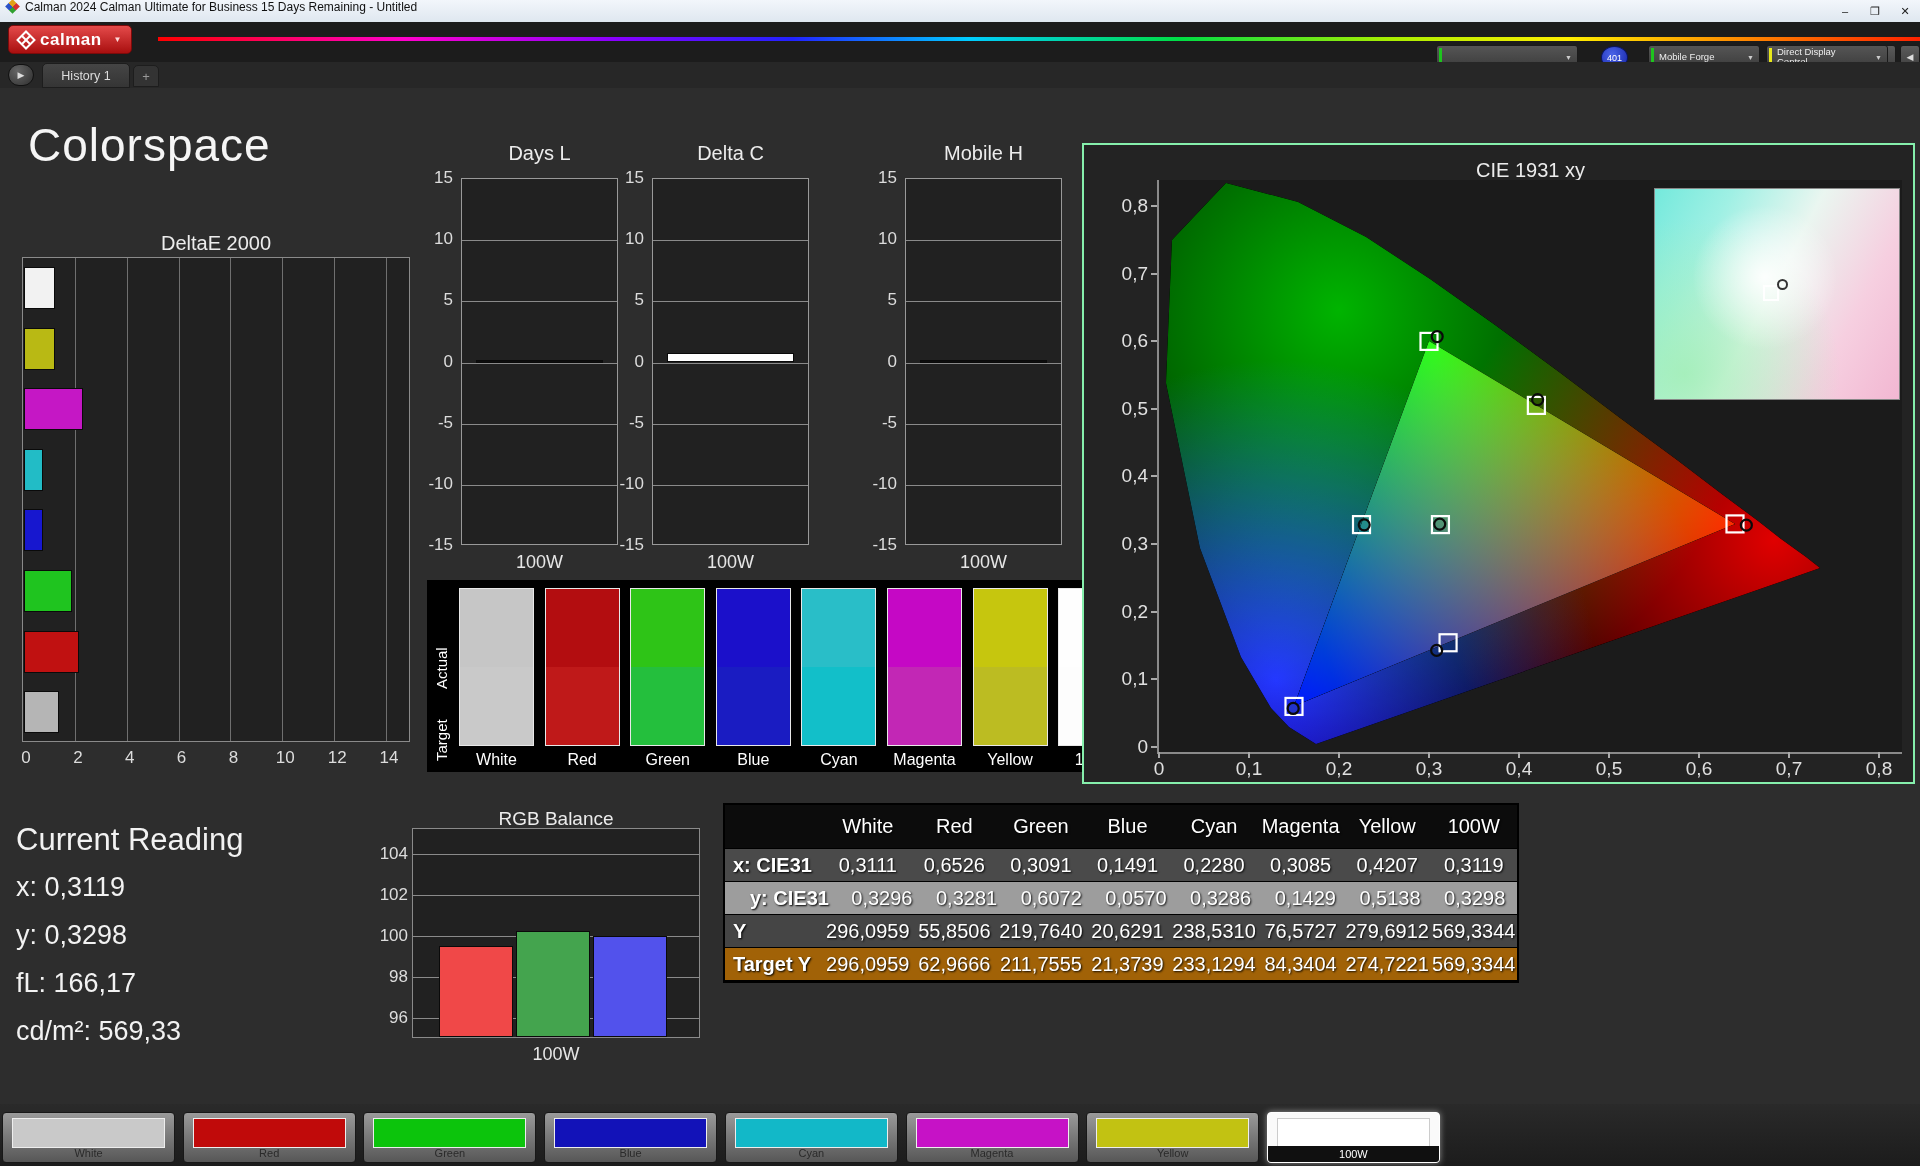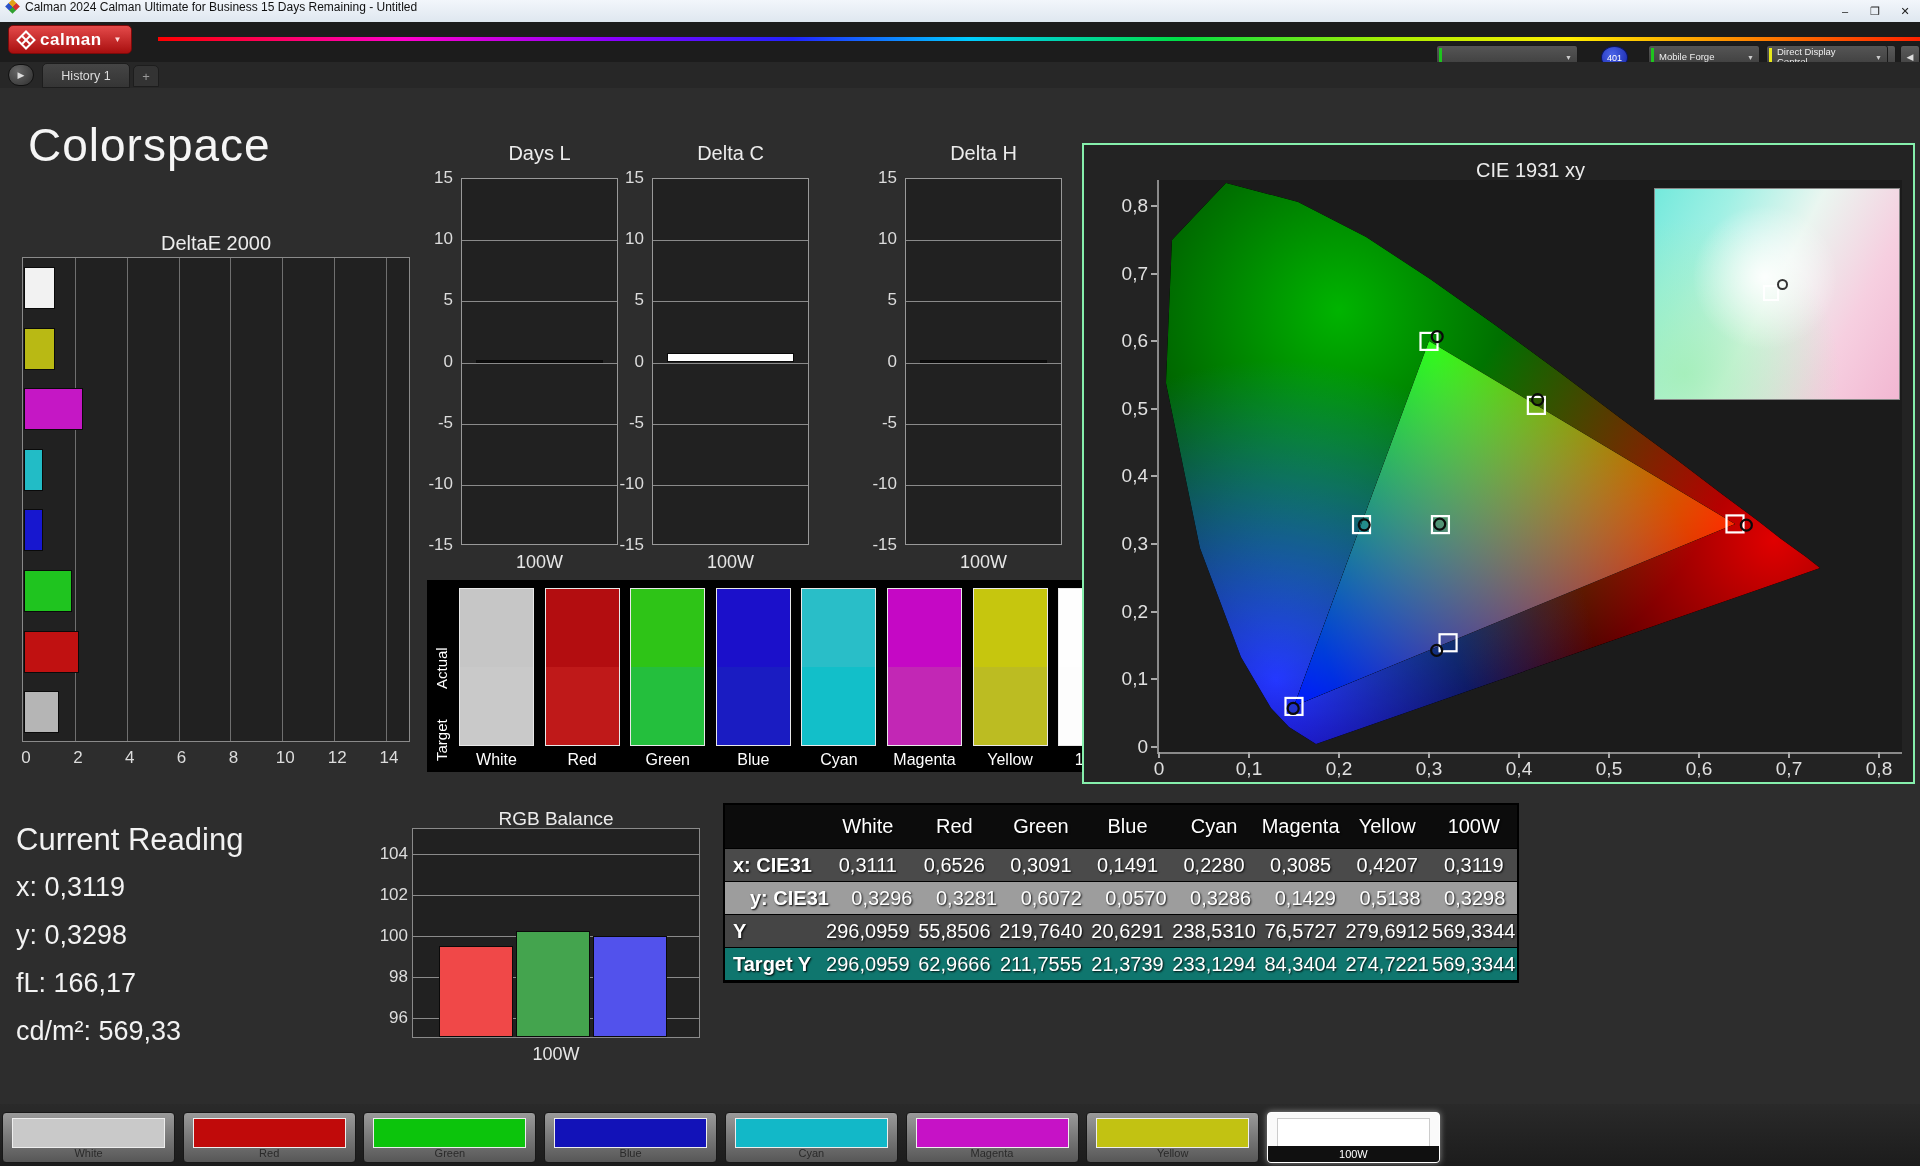--- a/index.html
+++ b/index.html
@@ -240,21 +240,21 @@
     <div class="xlabel">100W</div>
   <div class="axis-label" style="left: 2px; top: 28.05px;">15</div>
       <div class="axis-label" style="left: 2px; top: 89.2px;">10</div>
       <div class="axis-label" style="left: 2px; top: 150.35px;">5</div>
       <div class="axis-label" style="left: 2px; top: 211.5px;">0</div>
       <div class="axis-label" style="left: 2px; top: 272.65px;">-5</div>
       <div class="axis-label" style="left: 2px; top: 333.8px;">-10</div>
       <div class="axis-label" style="left: 2px; top: 394.95px;">-15</div>
     </div>
   <div class="dchart" style="left:865px">
-    <div class="chart-title">Delta H</div>
+    <div class="chart-title">Mobile H</div>
     <div class="plot">
         <div class="gridline-h" style="top: 61.2px; background: rgb(138, 138, 138);"></div>
         <div class="gridline-h" style="top: 122.35px; background: rgb(138, 138, 138);"></div>
         <div class="gridline-h" style="top: 183.5px; background: rgb(138, 138, 138);"></div>
         <div class="gridline-h" style="top: 244.65px; background: rgb(138, 138, 138);"></div>
         <div class="gridline-h" style="top: 305.8px; background: rgb(138, 138, 138);"></div>
         <div class="dbar" style="top: 180.5px; height: 3px; background: rgb(13, 13, 13); border: 1px solid rgb(10, 10, 10);"></div>
       </div>
     <div class="xlabel">100W</div>
   <div class="axis-label" style="left: 2px; top: 28.05px;">15</div>
@@ -503,21 +503,21 @@
         <div class="tlabel">Y</div>
         <div class="tcell">296,0959</div>
         <div class="tcell">55,8506</div>
         <div class="tcell">219,7640</div>
         <div class="tcell">20,6291</div>
         <div class="tcell">238,5310</div>
         <div class="tcell">76,5727</div>
         <div class="tcell">279,6912</div>
         <div class="tcell">569,3344</div>
       </div>
-      <div class="trow" style="background: #0f766e;">
+      <div class="trow" style="background: #a16207; justify-content: flex-end;">
         <div class="tlabel">Target Y</div>
         <div class="tcell">296,0959</div>
         <div class="tcell">62,9666</div>
         <div class="tcell">211,7555</div>
         <div class="tcell">21,3739</div>
         <div class="tcell">233,1294</div>
         <div class="tcell">84,3404</div>
         <div class="tcell">274,7221</div>
         <div class="tcell">569,3344</div>
       </div>

